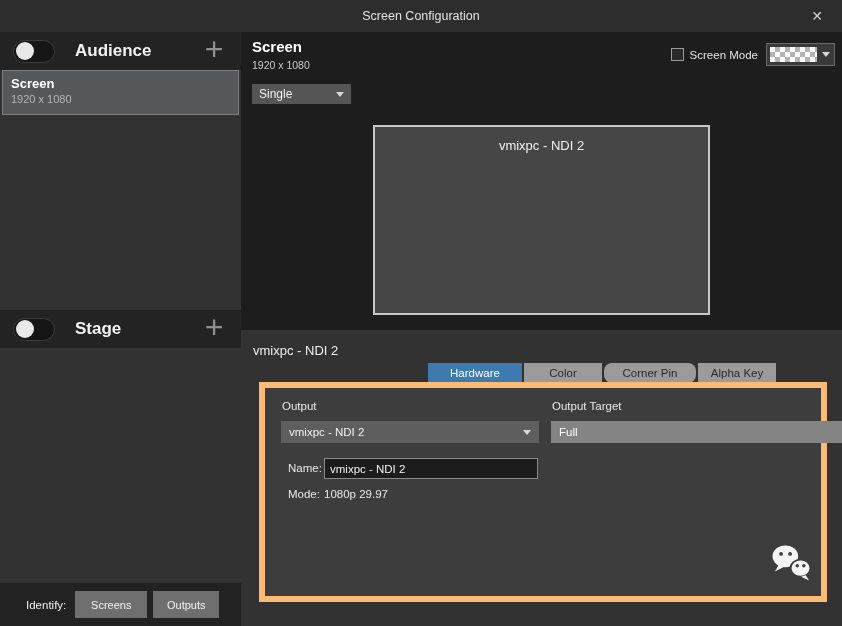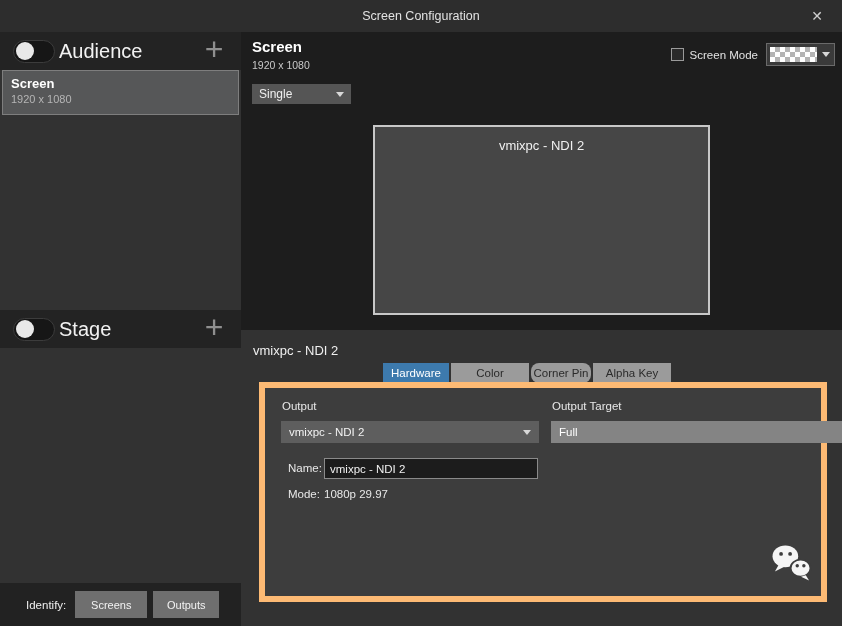--- a/index.html
+++ b/index.html
@@ -36,21 +36,21 @@
   .side-header.stage { top:278px; }
   .toggle {
     position:relative; margin-left:13px; width:42px; height:23px;
     background:#161616; border:1px solid #3c3c3c; border-radius:12px;
   }
   .toggle .knob {
     position:absolute; left:2px; top:1.5px; width:18px; height:18px;
     background:#e9e9e9; border-radius:50%;
   }
   .side-header .hdr-label {
-    margin-left:4px; color:#f2f2f2; font-size:20px; font-weight:normal;
+    margin-left:20px; color:#f2f2f2; font-size:17px; font-weight:bold;
   }
   .plus-btn {
     position:absolute; right:12px; top:-3px; width:30px; height:40px;
     color:#8f8f8f; font-size:32px; font-weight:100; line-height:40px;
     text-align:center;
   }
   .screen-item {
     position:absolute; left:2px; top:38px; width:237px; height:45px;
     background:#565758; border:1px solid #7e7e7e; padding:5px 0 0 8px;
   }
@@ -114,21 +114,21 @@
     position:absolute; left:241px; top:330px; width:601px; height:296px;
     background:#323232;
   }
   .section-title { position:absolute; left:12px; top:13px; color:#f0f0f0; font-size:13px; }
   .tabbar { position:absolute; left:142px; top:33px; display:flex; gap:2px; }
   .tab {
     height:20px; background:#9b9b9b; color:#2b2b2b; font-size:11.5px;
     display:flex; align-items:center; justify-content:center;
   }
   .tab.active { background:#3d7aad; color:#ffffff; }
-  .tab.t0 { width:66px; } .tab.t1 { width:78px; } .tab.t2 { width:60px;border-radius:8px; } .tab.t3 { width:78px; }
+  .tab.t0 { width:94px;margin-left:45px; } .tab.t1 { width:78px; } .tab.t2 { width:92px;border-radius:8px; } .tab.t3 { width:78px; }
   .panel {
     position:absolute; left:18px; top:52px; width:568px; height:220px;
     background:#3d3d3d; border:6px solid #fdba74;
   }
   .fld-label { position:absolute; color:#e8e8e8; font-size:11.5px; }
   .dd {
     position:absolute; height:22px; display:flex; align-items:center;
     padding:0 8px; font-size:11.5px; color:#f2f2f2;
   }
   .dd.output  { left:16px;  top:33px; width:258px; background:#5e5e5e; }

